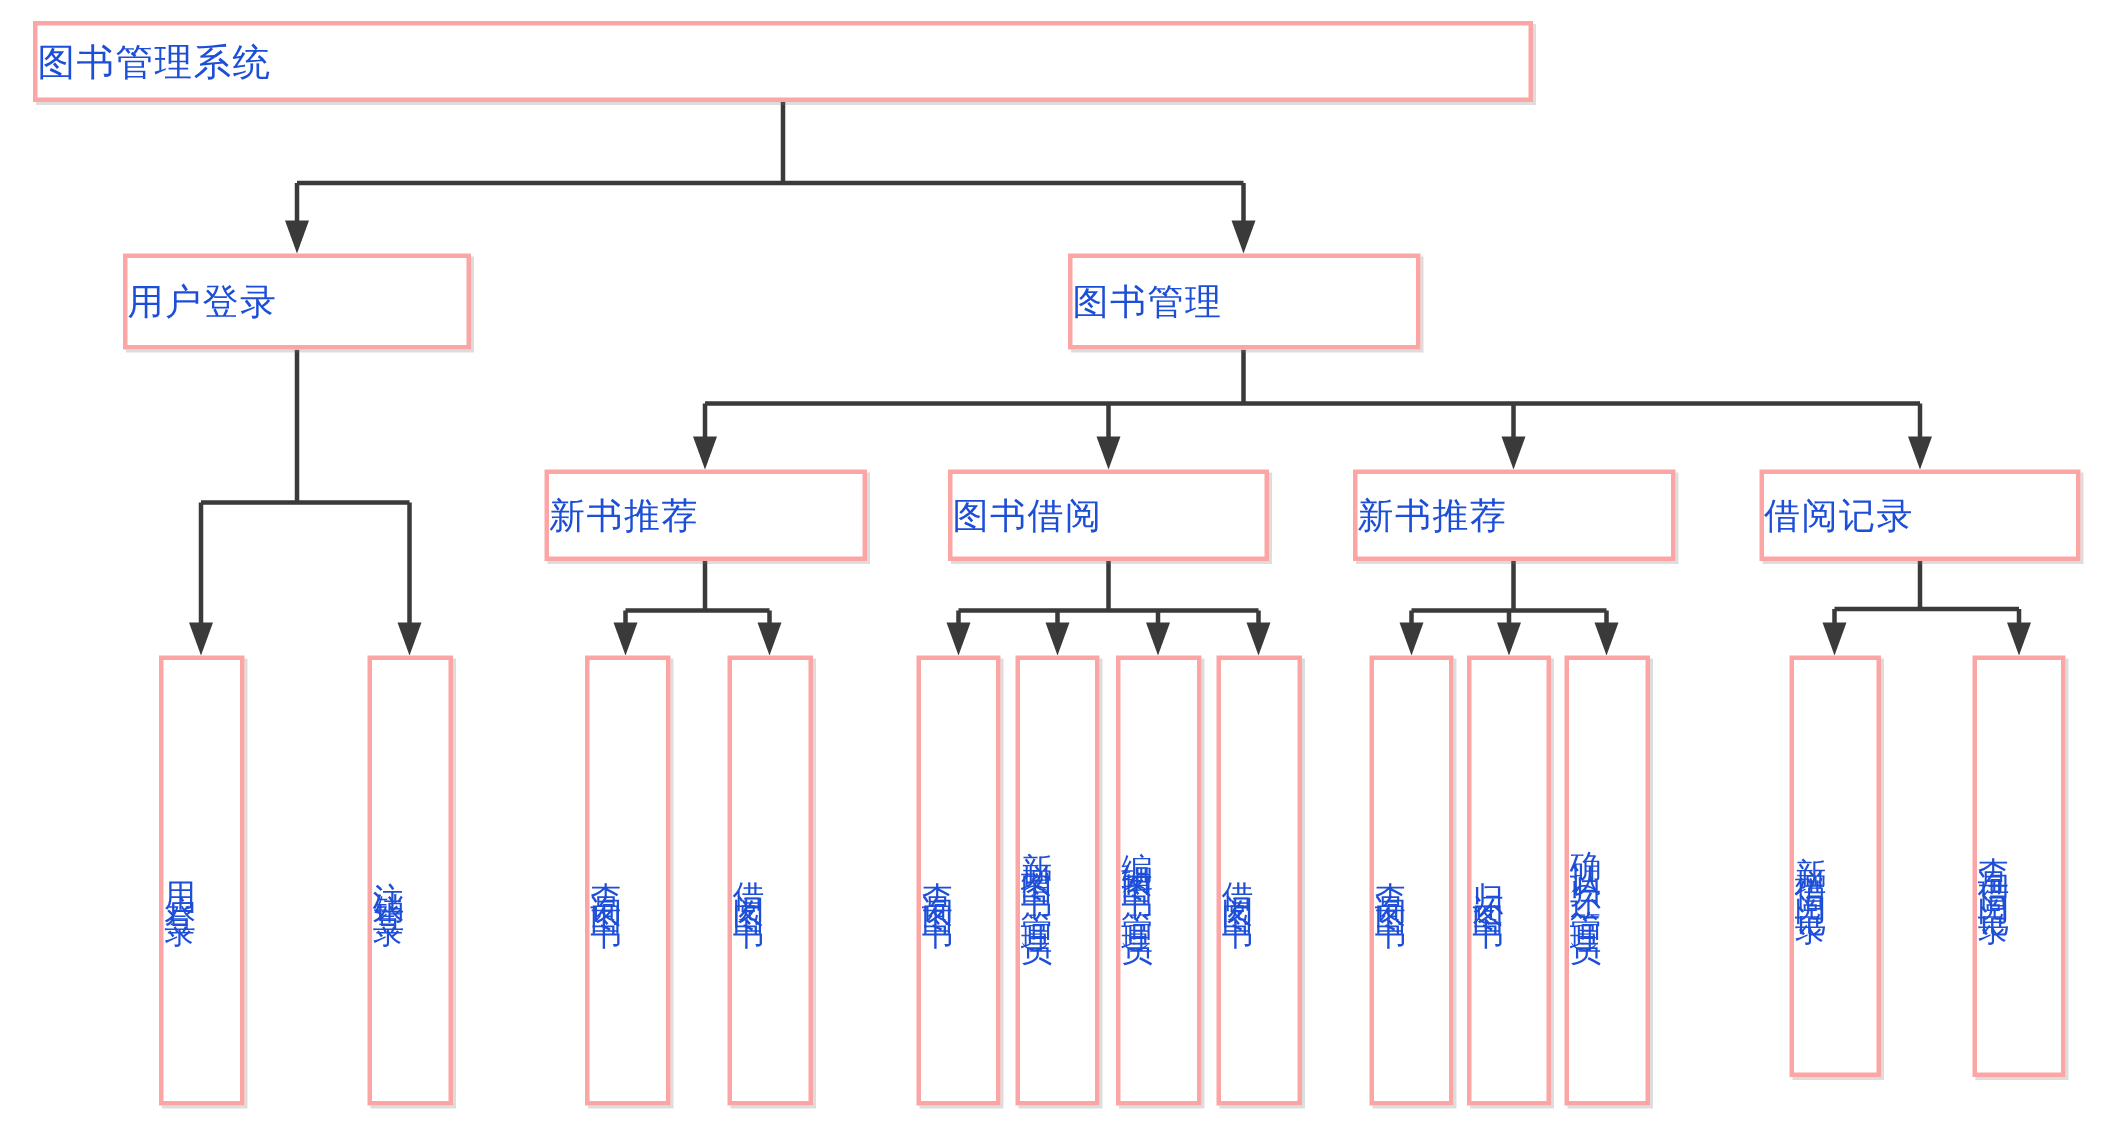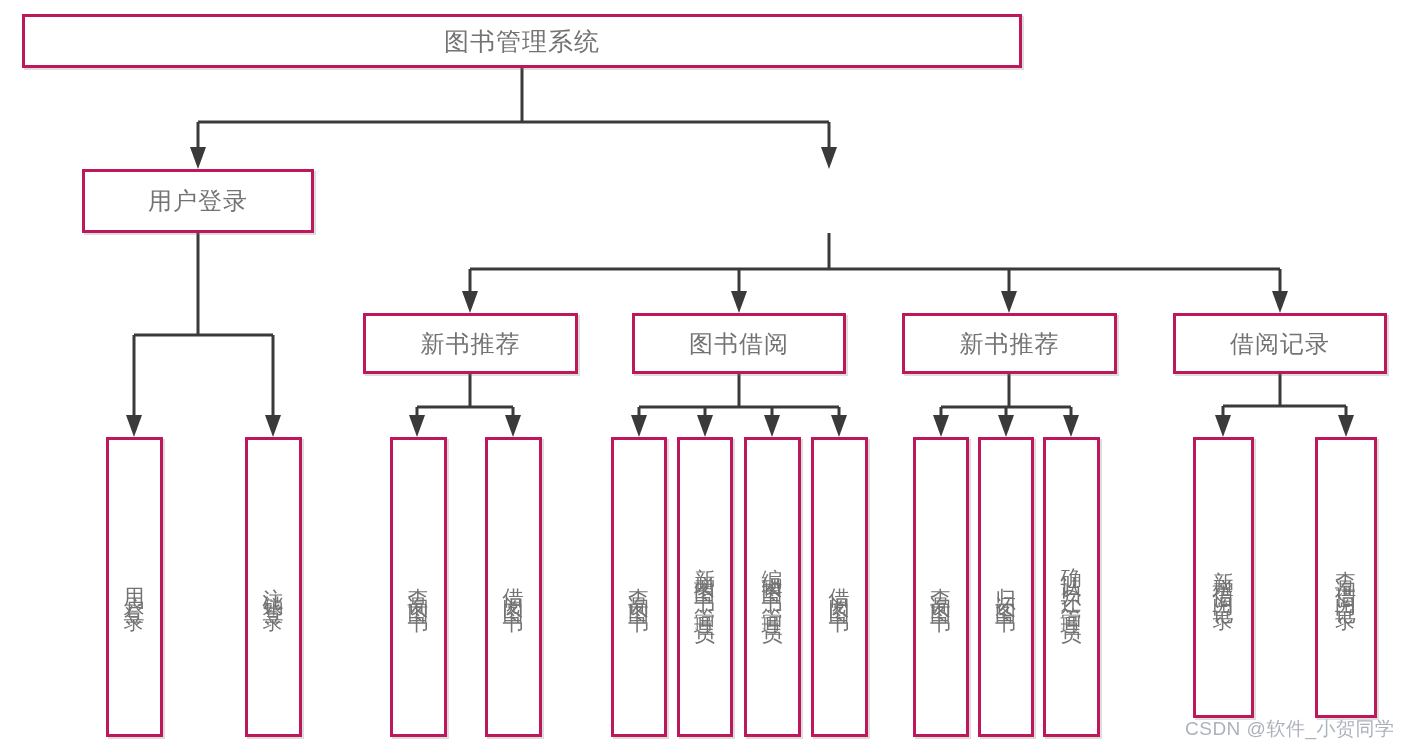--- a/index.html
+++ b/index.html
@@ -19,25 +19,24 @@
     position: absolute;
     left: 0;
     top: 0;
     z-index: 1;
     pointer-events: none;
   }
   .node {
     position: absolute;
     box-sizing: border-box;
     background: #ffffff;
-    border: 3px solid #be185d;
+    border: 3px solid #fca5a5;
     display: flex;
     align-items: center;
-    justify-content: center;
-    color: #737373;
+    color: #1d4ed8;
     z-index: 2;
     box-shadow: 2px 2px 0 rgba(120,120,120,0.25);
   }
   .node.h span {
     white-space: nowrap;
   }
   .root-box span   { font-size: 25px; letter-spacing: 1px; }
   .l2-box span     { font-size: 24px; letter-spacing: 1px; }
   .l3-box span     { font-size: 24px; letter-spacing: 1px; }
   .leaf span {
@@ -100,20 +99,23 @@
     <polygon points="1338,415 1354,415 1346,437" fill="#3a3a3a"></polygon>
   </svg>
 
   <div class="node h root-box" style="left:22px;top:14px;width:1000px;height:54px">
     <span>图书管理系统</span>
   </div>
 
   <div class="node h l2-box" style="left:82px;top:169px;width:232px;height:64px">
     <span>用户登录</span>
   </div>
+  <div class="node h l2-box" style="left:712px;top:169px;width:235px;height:64px">
+    <span>图书管理</span>
+  </div>
 
   <div class="node h l3-box" style="left:632px;top:313px;width:214px;height:61px">
     <span>图书借阅</span>
   </div>
   <div class="node h l3-box" style="left:363px;top:313px;width:215px;height:61px">
     <span>新书推荐</span>
   </div>
   <div class="node h l3-box" style="left:902px;top:313px;width:215px;height:61px">
     <span>新书推荐</span>
   </div>
@@ -154,15 +156,14 @@
   <div class="node leaf" style="left:1043px;top:437px;width:57px;height:300px">
     <span>确认归还（管理员）</span>
   </div>
   <div class="node leaf" style="left:1193px;top:437px;width:61px;height:281px">
     <span>新增借阅记录</span>
   </div>
   <div class="node leaf" style="left:1315px;top:437px;width:62px;height:281px">
     <span>查询借阅记录</span>
   </div>
 
-  <div class="watermark">CSDN @软件_小贺同学</div>
 
 </div>
 
 </body></html>

